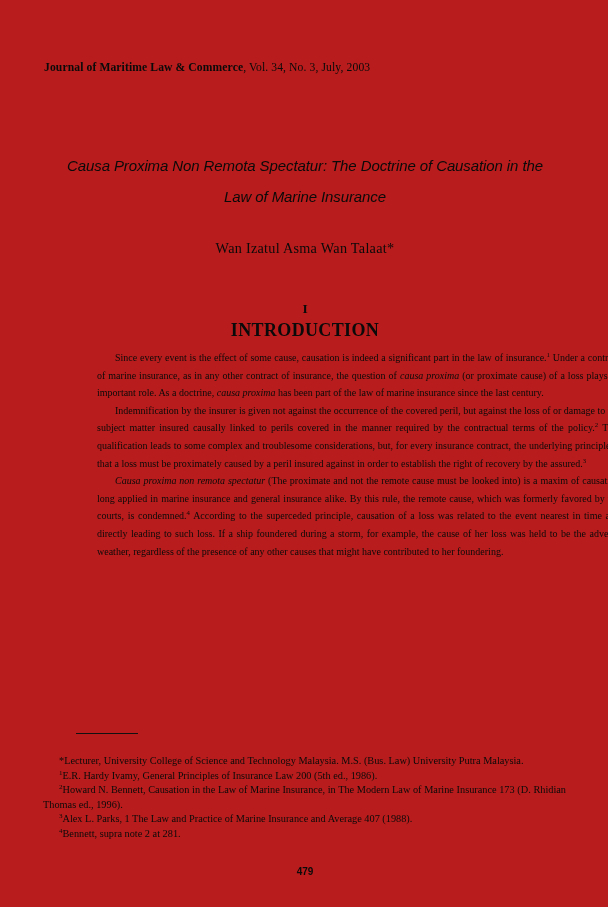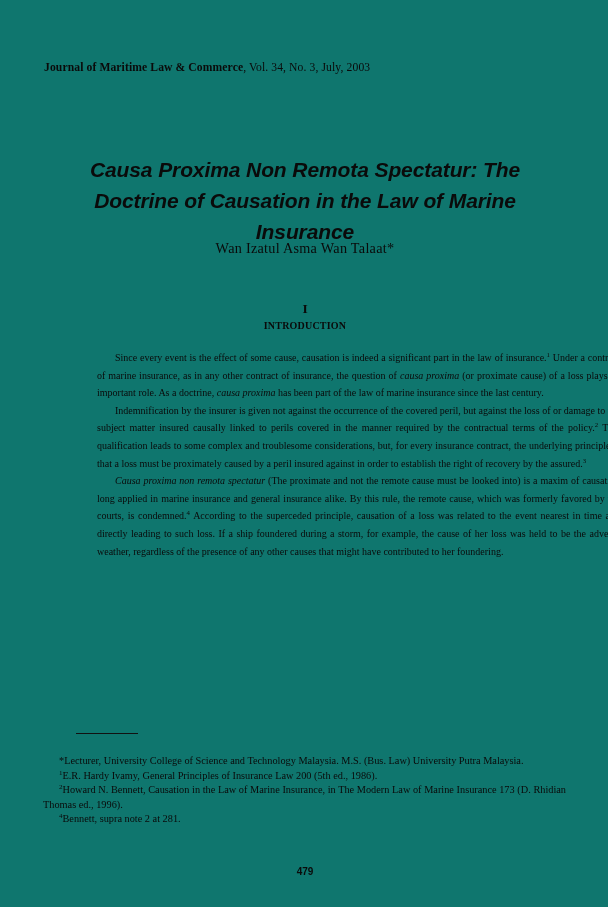--- a/index.html
+++ b/index.html
@@ -14,21 +14,21 @@
     position: relative;
     overflow: hidden;
     font-family: "Liberation Serif", "DejaVu Serif", serif;
     color: #0a0a0a;
     -webkit-font-smoothing: antialiased;
   }
 
   .page {
     position: absolute;
     inset: 0;
-    background: #0f766e;
+    background: #b91c1c;
     padding-left: 44px;
   }
 
   
   .running-head {
     position: absolute;
     left: 44px;
     top: 61px;
     font-size: 11.6px;
     letter-spacing: 0.01em;
@@ -43,22 +43,22 @@
 
   
   .article-title {
     position: absolute;
     left: 60px;
     top: 140px;
     width: 490px;
     text-align: center;
     font-family: "Liberation Sans", "DejaVu Sans", sans-serif;
     font-style: italic;
-    font-weight: bold;
-    font-size: 21px;
+    font-weight: normal;
+    font-size: 15px;
     line-height: 31px;
     letter-spacing: -0.1px;
   }
 
   
   .author-line {
     position: absolute;
     left: 44px;
     top: 240px;
     width: 522px;
@@ -76,21 +76,21 @@
     text-align: center;
     font-size: 13.4px;
     font-weight: bold;
   }
   .section-title {
     position: absolute;
     left: 44px;
     top: 320px;
     width: 522px;
     text-align: center;
-    font-size: 10px;
+    font-size: 18px;
     font-weight: bold;
     letter-spacing: 0.02em;
   }
 
   
   .body-text {
     position: absolute;
     left: 49px;
     top: 349px;
     width: 523px;
@@ -179,18 +179,19 @@
     <p><i>Causa proxima non remota spectatur</i><span> (The proximate and not the remote cause must be looked into) is a maxim of causation long applied in marine insurance and general insurance alike. By this rule, the remote cause, which was formerly favored by the courts, is condemned.</span><sup>4</sup><span> According to the superceded principle, causation of a loss was related to the event nearest in time and directly leading to such loss. If a ship foundered during a storm, for example, the cause of her loss was held to be the adverse weather, regardless of the presence of any other causes that might have contributed to her foundering.</span></p>
 
   </div>
 
   <div class="footnote-rule"></div>
 
   <div class="footnotes">
     <p>*Lecturer, University College of Science and Technology Malaysia. M.S. (Bus. Law) University Putra Malaysia.</p>
     <p><sup>1</sup><span>E.R. Hardy Ivamy, General Principles of Insurance Law 200 (5th ed., 1986).</span></p>
     <p><sup>2</sup><span>Howard N. Bennett, Causation in the Law of Marine Insurance, in The Modern Law of Marine Insurance 173 (D. Rhidian Thomas ed., 1996).</span></p>
+    <p><sup>3</sup><span>Alex L. Parks, 1 The Law and Practice of Marine Insurance and Average 407 (1988).</span></p>
     <p><sup>4</sup><span>Bennett, supra note 2 at 281.</span></p>
   </div>
 
   <div class="page-number">479</div>
 
 </div>
 
 </body></html>

